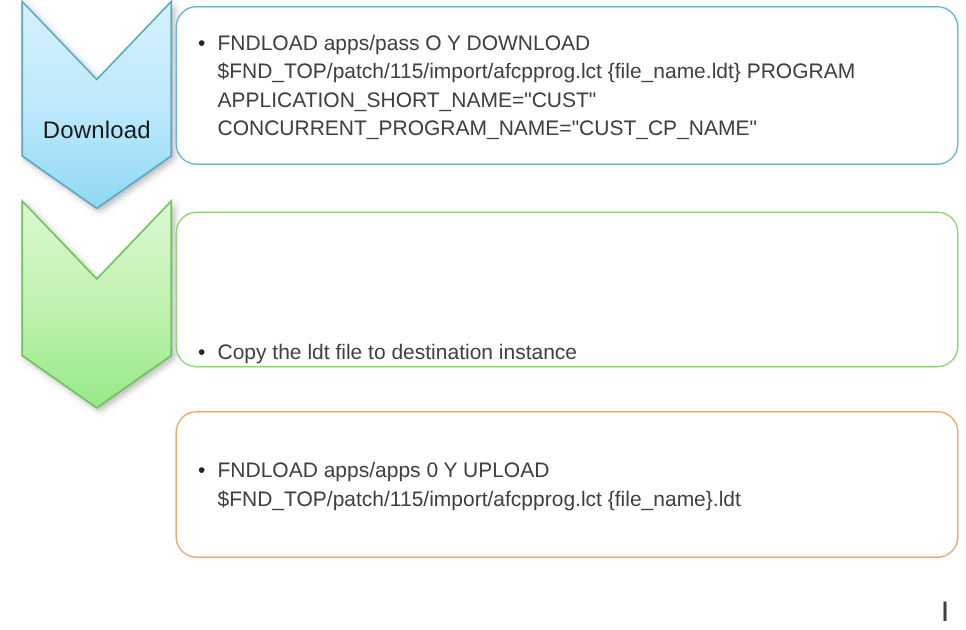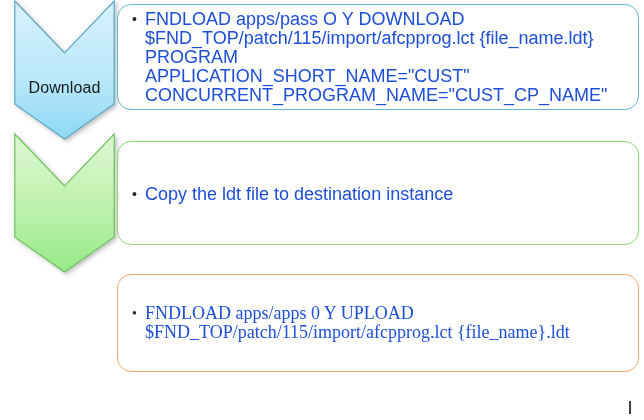--- a/index.html
+++ b/index.html
@@ -73,35 +73,35 @@
     left: 117px;
     width: 522px;
     height: 105px;
     box-sizing: border-box;
     background: #ffffff;
     border: 1px solid #63b7d4;
     border-radius: 14px;
     display: flex;
     align-items: center;
   }
-  .callout.green  { border-color: #8ada6f; }
-  .callout.orange { border-color: #f0a869; font-family: Liberation Serif, serif; }
+  .callout.green  { border-color: #8ada6f; align-items: flex-end; }
+  .callout.orange { border-color: #f0a869; }
 
   .callout-list {
     margin: 0;
     padding: 0 14px 0 14px;
     list-style: none;
     width: 100%;
   }
   .callout-item {
     position: relative;
     padding-left: 13px;
-    font-size: 18px;
+    font-size: 14px;
     line-height: 19px;
-    color: #1d4ed8;
+    color: #404040;
     white-space: pre-line;
   }
   .callout-item::before {
     content: "\2022";
     position: absolute;
     left: 0;
     top: 0;
     font-size: 14px;
     line-height: 19px;
     color: #262626;

